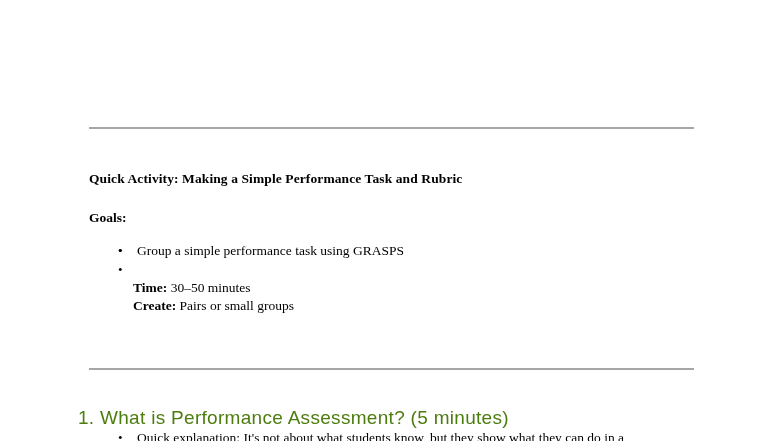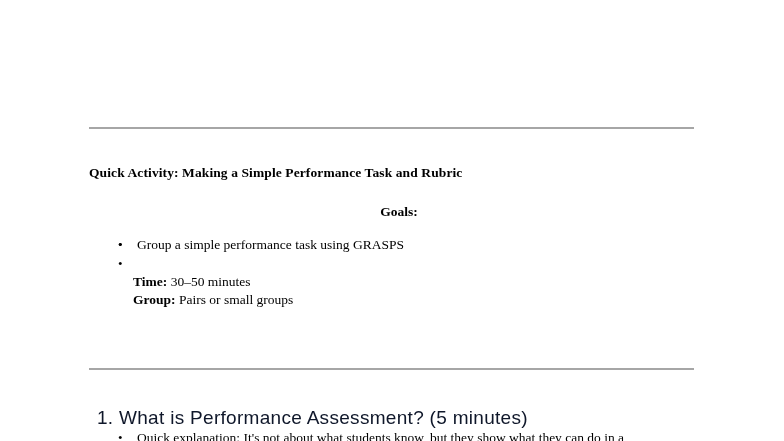--- a/index.html
+++ b/index.html
@@ -34,41 +34,40 @@
     height: 2px;
     background: #a6a6a6;
   }
   .rule-top   { top: 127px; }
   .rule-lower { top: 368px; height: 2px; background: #a6a6a6; }
 
   
   .content {
     position: absolute;
     left: 89px;
-    top: 164px;
+    top: 170px;
     width: 620px;
   }
 
   .doc-title {
     font-family: "Liberation Serif", "DejaVu Serif", serif;
     font-weight: bold;
     font-size: 13.5px;
     line-height: 17px;
     letter-spacing: 0.1px;
     margin: 0 0 22px 0;
     color: #000;
   }
 
   .goals-label {
     font-family: "Liberation Serif", "DejaVu Serif", serif;
     font-weight: bold;
     font-size: 13.5px;
     line-height: 17px;
     margin: 0 0 16px 0;
-    text-align: center;
   }
 
   ul.goals-list {
     list-style: none;
     margin: 0 0 18px 0;
     padding: 0;
   }
   ul.goals-list li {
     position: relative;
     padding-left: 48px;
@@ -90,28 +89,28 @@
     font-family: "Liberation Serif", "DejaVu Serif", serif;
   }
   .meta-line .meta-key {
     font-weight: bold;
     margin-left: 44px;
   }
 
   
   .section-heading {
     position: absolute;
-    left: 97px;
+    left: 78px;
     top: 390px;
     font-family: "Liberation Sans", "DejaVu Sans", sans-serif;
     font-size: 19px;
     line-height: 24px;
     font-weight: normal;
     letter-spacing: 0.3px;
-    color: #0f172a;
+    color: #4d7c0f;
     white-space: nowrap;
   }
 
   
   .clipped-row {
     position: absolute;
     left: 89px;
     top: 429px;
     width: 640px;
     height: 12px;
@@ -160,21 +159,21 @@
       </li>
       <li>
         <span class="bullet">•</span>
       </li>
     </ul>
 
     <div class="meta-line">
       <span class="meta-key">Time:</span><span> 30–50 minutes</span>
     </div>
     <div class="meta-line">
-      <span class="meta-key">Group:</span><span> Pairs or small groups</span>
+      <span class="meta-key">Create:</span><span> Pairs or small groups</span>
     </div>
 
   </div>
 
   <div class="rule rule-lower"></div>
 
   <h2 class="section-heading">1. What is Performance Assessment? (5 minutes)</h2>
 
   <div class="clipped-row">
     <div class="clip-inner">

